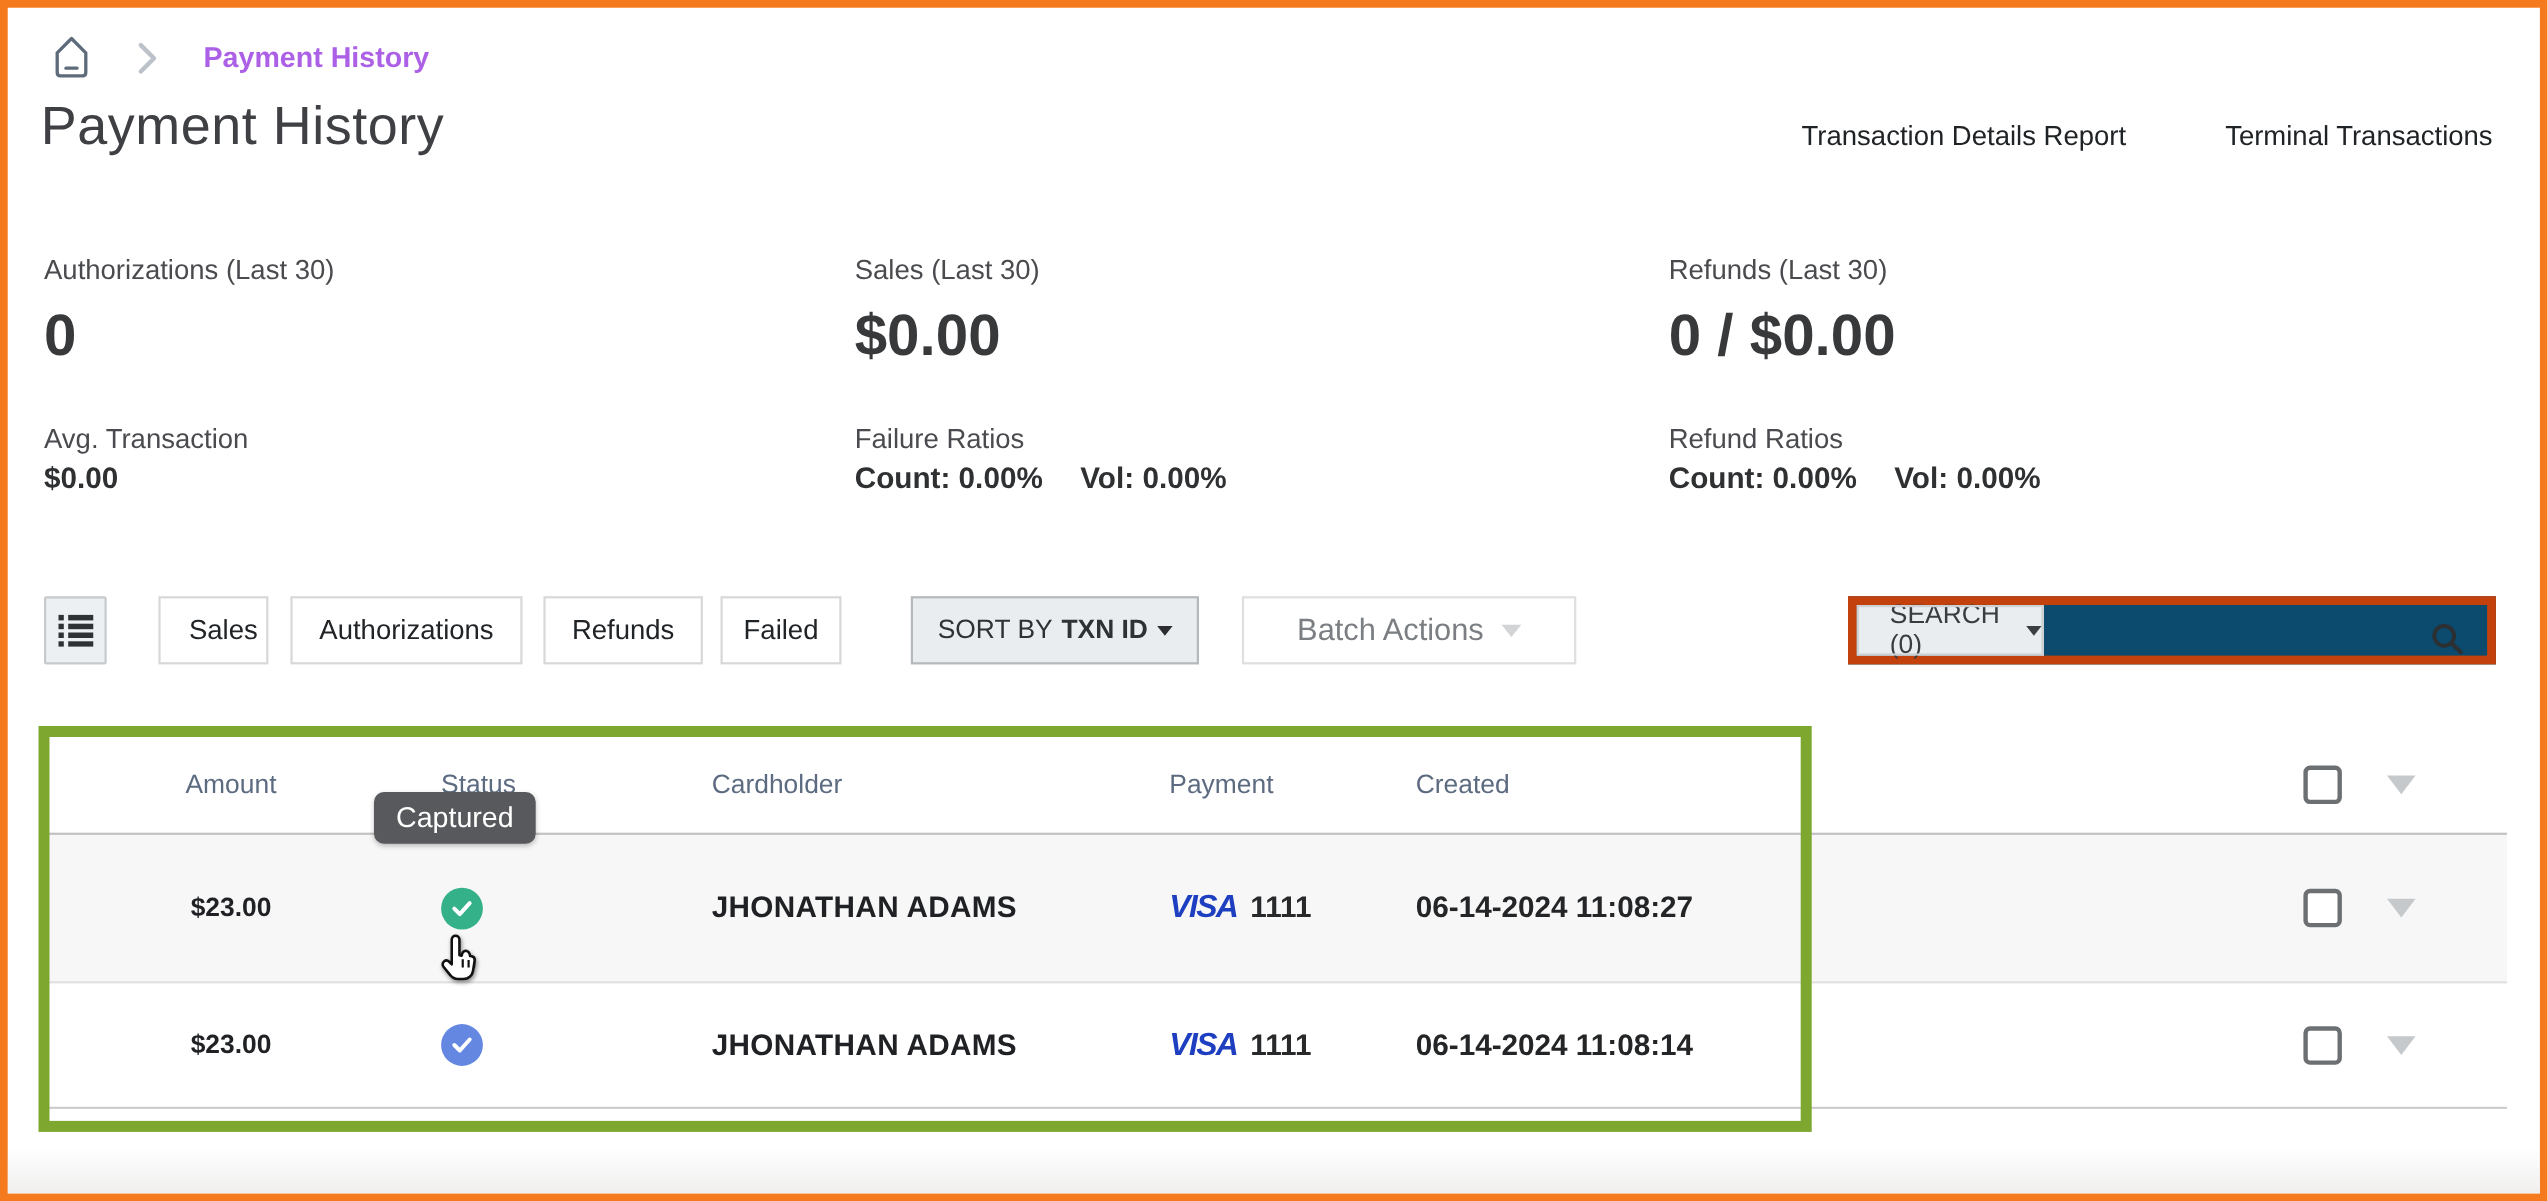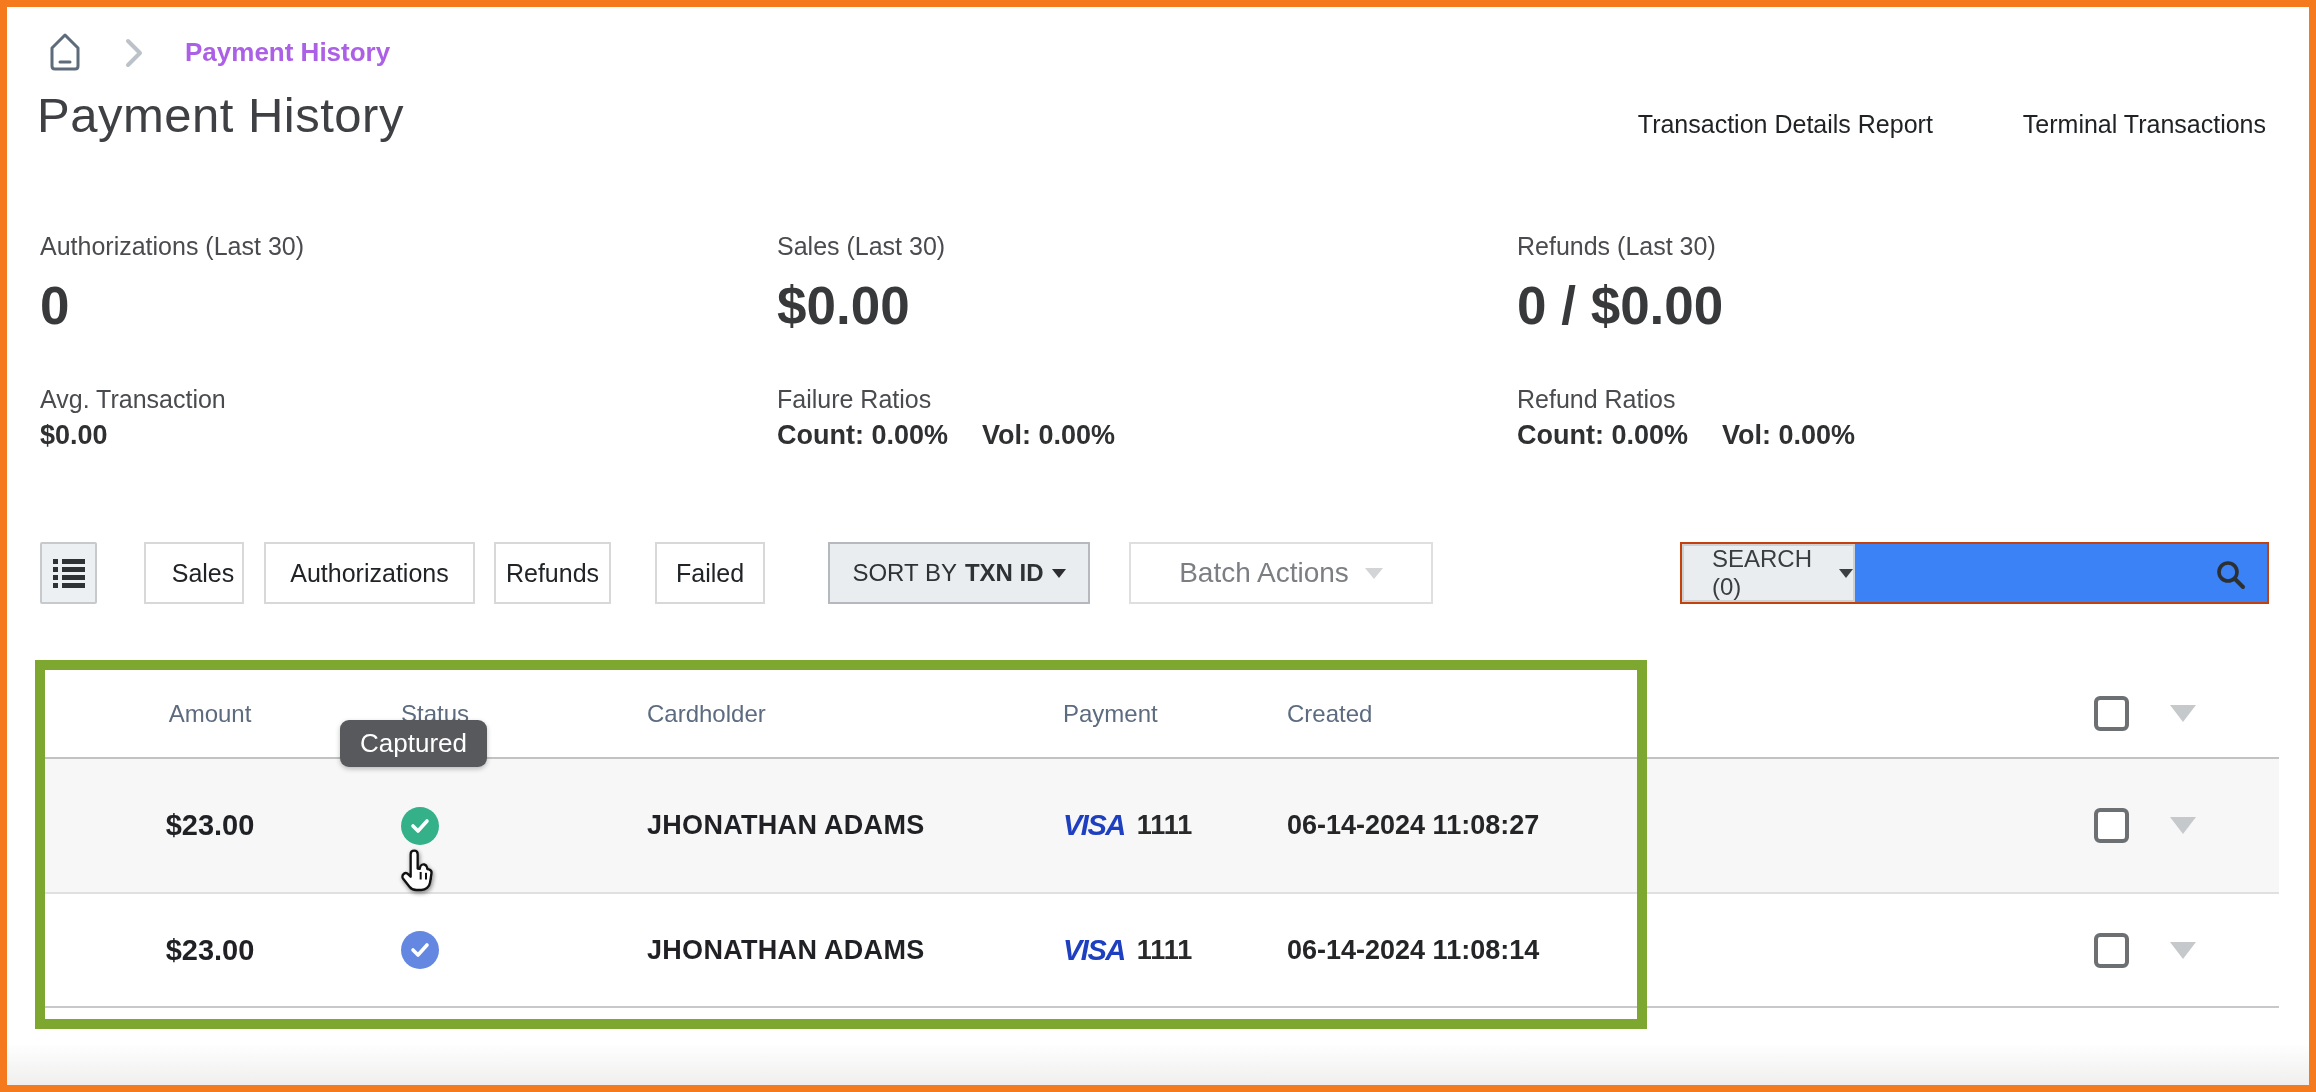--- a/index.html
+++ b/index.html
@@ -27,42 +27,42 @@
         background:#fff;border:2px solid #D8D8D8;font-size:25px;color:#212427;cursor:pointer;}
   .icon-btn{background:#EDF0F2;border:2px solid #C6CACD;border-radius:2px;}
   .sort-btn{background:#E9EDF0;border:2px solid #B5B9BD;font-size:24px;color:#2F3235;gap:8px;}
   .sort-btn b{font-weight:700;}
   .batch-btn{border:2px solid #DFDFDF;font-size:28px;color:#7B7E82;gap:16px;}
   .caret{width:0;height:0;border-left:7px solid transparent;border-right:7px solid transparent;border-top:9px solid #2B2D30;}
   .caret.light{border-left-width:9px;border-right-width:9px;border-top:11px solid #D2D4D6;}
   .caret.mid{border-top-color:#3C3F42;}
   .row-caret{width:0;height:0;border-left:13px solid transparent;border-right:13px solid transparent;border-top:17px solid #C6C9CB;cursor:pointer;}
 
-  .search-wrap{box-sizing:border-box;height:62px;border:2px solid #c2410c;background:#3b82f6;display:flex;align-items:stretch;}
+  .search-wrap{box-sizing:border-box;height:62px;border:8px solid #c2410c;background:#0c4a6e;display:flex;align-items:stretch;}
   .search-left{box-sizing:border-box;width:232px;background:#E9EDF0;border-right:2px solid #CDD1D4;outline:2px solid #CDD1D4;outline-offset:-2px;
                display:flex;align-items:center;gap:24px;padding-left:30px;font-size:24px;color:#3A3D40;cursor:pointer;}
   .search-input{flex:1;border:none;outline:none;font-size:25px;padding:0 70px 0 20px;font-family:"Liberation Sans",sans-serif;background:transparent;}
 
   
   .t-area{position:absolute;left:33px;top:663px;width:2239px;}
   .t-header{position:relative;height:87px;background:#fff;}
   .t-row{position:relative;}
   .row1{height:133px;background:#F7F7F8;border-top:2px solid #C2C2C4;}
   .row2{height:112px;background:#FFFFFF;border-top:2px solid #E0E0E1;}
   .t-footer{height:25px;border-top:2px solid #C8C8CA;background:#fff;}
   .hcell{position:absolute;top:0;height:87px;display:flex;align-items:center;font-size:24px;color:#5C6B80;}
   .cell{position:absolute;top:0;height:100%;display:flex;align-items:center;}
   .c-amount{left:60px;width:220px;justify-content:center;}
   .c-status{left:315px;width:130px;justify-content:center;}
   .c-card{left:607px;}
   .c-pay{left:1023px;gap:12px;}
   .c-created{left:1247px;}
   .c-check{left:2054px;width:35px;justify-content:center;}
   .c-caret{left:2128px;width:30px;justify-content:center;}
-  .amount-txt{font-size:29px;font-weight:700;color:#1F2124;}
+  .amount-txt{font-size:24px;font-weight:700;color:#1F2124;}
   .card-txt{font-size:27px;font-weight:700;color:#1F2124;letter-spacing:.3px;}
   .created-txt{font-size:27px;font-weight:600;color:#232527;}
   .visa{font-size:29px;font-weight:900;font-style:italic;color:#1D3FC0;letter-spacing:-1.5px;}
   .last4{font-size:27px;font-weight:600;color:#28292B;}
   .status-dot{width:38px;height:38px;border-radius:50%;display:flex;align-items:center;justify-content:center;cursor:pointer;}
   .st-captured{background:#35B189;}
   .st-settled{background:#6487E2;}
   .checkbox{box-sizing:border-box;width:35px;height:35px;border:4px solid #6D7073;border-radius:6px;background:#fff;cursor:pointer;}
 
   .tooltip{position:absolute;left:300px;top:50px;z-index:25;background:#58595C;color:#fff;font-size:26px;
@@ -132,21 +132,21 @@
           <rect x="9" y="9" width="23" height="5"></rect>
         <rect x="0" y="17" width="5" height="5"></rect>
           <rect x="9" y="17" width="23" height="5"></rect>
         <rect x="0" y="25" width="5" height="5"></rect>
           <rect x="9" y="25" width="23" height="5"></rect>
       </g>
     </svg>
   </div>
   <button class="abs fbtn" style="left:137px;top:535px;width:100px;padding-left:24px;">Sales</button>
   <button class="abs fbtn" style="left:257px;top:535px;width:211px;">Authorizations</button>
-  <button class="abs fbtn" style="left:487px;top:535px;width:117px;">Refunds</button>
+  <button class="abs fbtn" style="left:487px;top:535px;width:145px;">Refunds</button>
   <button class="abs fbtn" style="left:648px;top:535px;width:110px;">Failed</button>
 
   <div class="abs fbtn sort-btn" style="left:821px;top:535px;width:262px;">
     <span>SORT BY</span>
     <b>TXN ID</b>
     <span class="caret"></span>
   </div>
   <div class="abs fbtn batch-btn" style="left:1122px;top:535px;width:304px;">
     <span>Batch Actions</span>
     <span class="caret light"></span>

